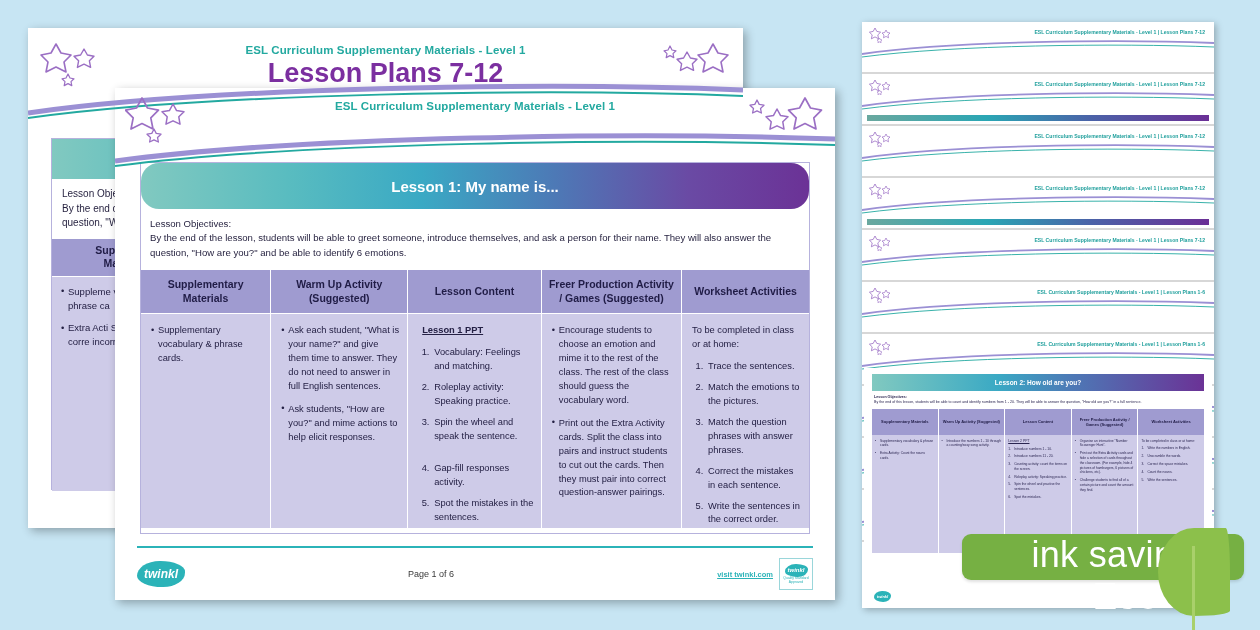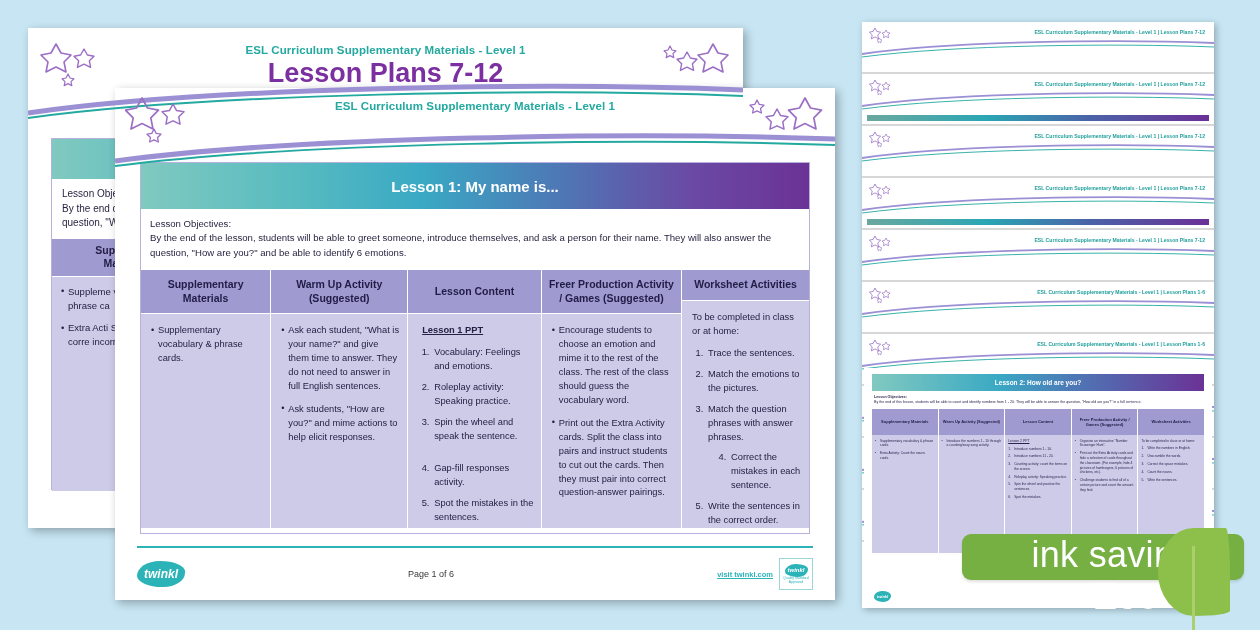--- a/index.html
+++ b/index.html
@@ -239,21 +239,21 @@
     <div class="subtitle" style="font-size:11.5px; padding-top:12px;">ESL Curriculum Supplementary Materials - Level 1</div>
 
     <svg class="swoosh" style="top:42px; height:38px;" width="720" height="38" viewBox="0 0 720 38" preserveAspectRatio="none">
       <path d="M0 31 C185 6, 525 2, 720 9" fill="none" stroke="#9b90d4" stroke-width="5"></path>
       <path d="M0 36 C185 12, 525 8, 720 15" fill="none" stroke="#23a9a0" stroke-width="2"></path>
     </svg>
   </div>
 
   <div class="lesson-block" style="left:25px; top:74px; width:670px; height:372px;">
 
-    <div class="lesson-bar" style="height:46px; font-size:15px;">Lesson 1: My name is...</div>
+    <div class="lesson-bar" style="height:46px; font-size:15px;border-radius:18px;">Lesson 1: My name is...</div>
 
     <div class="objectives" style="padding:8px 9px 10px 9px; font-size:9.6px; line-height:1.5;">
       <span>Lesson Objectives:</span><br>
       <span>By the end of the lesson, students will be able to greet someone, introduce themselves, and ask a person for their name. They will also answer the question, "How are you?" and be able to identify 6 emotions.</span>
     </div>
 
     <div class="grid-table" style="height:258px;">
 
       <div class="gcol" style="flex:0 0 19.5%;">
         <div class="ghead" style="height:44px; font-size:10.5px; line-height:1.3; padding:0 6px;">Supplementary Materials</div>
@@ -272,21 +272,21 @@
             <li>Ask students, "How are you?" and mime actions to help elicit responses.</li>
           </ul>
         </div>
       </div>
 
       <div class="gcol" style="flex:0 0 20%;">
         <div class="ghead" style="height:44px; font-size:10.5px; line-height:1.3; padding:0 6px;">Lesson Content</div>
         <div class="gbody" style="padding:10px 7px 0 10px; font-size:9.3px; line-height:1.5;">
           <span class="ppt" style="margin:0 0 8px 4px;">Lesson 1 PPT</span>
           <ol style="padding-left:16px;">
-            <li style="margin-bottom:7px;">Vocabulary: Feelings and emotions.</li>
+            <li style="margin-bottom:7px;">Vocabulary: Feelings and matching.</li>
             <li style="margin-bottom:7px;">Roleplay activity: Speaking practice.</li>
             <li style="margin-bottom:18px;">Spin the wheel and speak the sentence.</li>
             <li style="margin-bottom:7px;">Gap-fill responses activity.</li>
             <li>Spot the mistakes in the sentences.</li>
           </ol>
         </div>
       </div>
 
       <div class="gcol" style="flex:0 0 21%;">
         <div class="ghead" style="height:44px; font-size:10.5px; line-height:1.3; padding:0 6px;">Freer Production Activity / Games (Suggested)</div>
@@ -299,21 +299,21 @@
       </div>
 
       <div class="gcol" style="flex:1;">
         <div class="ghead" style="height:44px; font-size:10.5px; line-height:1.3; padding:0 6px;">Worksheet Activities</div>
         <div class="gbody" style="padding:10px 7px 0 10px; font-size:9.3px; line-height:1.5;">
           <div style="margin-bottom:8px;">To be completed in class or at home:</div>
           <ol style="padding-left:16px;">
             <li style="margin-bottom:7px;">Trace the sentences.</li>
             <li style="margin-bottom:7px;">Match the emotions to the pictures.</li>
             <li style="margin-bottom:7px;">Match the question phrases with answer phrases.</li>
-            <li style="margin-bottom:7px;margin-left:23px;">Correct the mistakes in each sentence.</li>
+            <li style="margin-bottom:7px;">Correct the mistakes in each sentence.</li>
             <li>Write the sentences in the correct order.</li>
           </ol>
         </div>
       </div>
     </div>
   </div>
 
   <div class="card-foot" style="top:458px; height:54px; padding:0 22px;">
     <div class="foot-rule"></div>
     <div class="foot-row" style="height:52px;">

